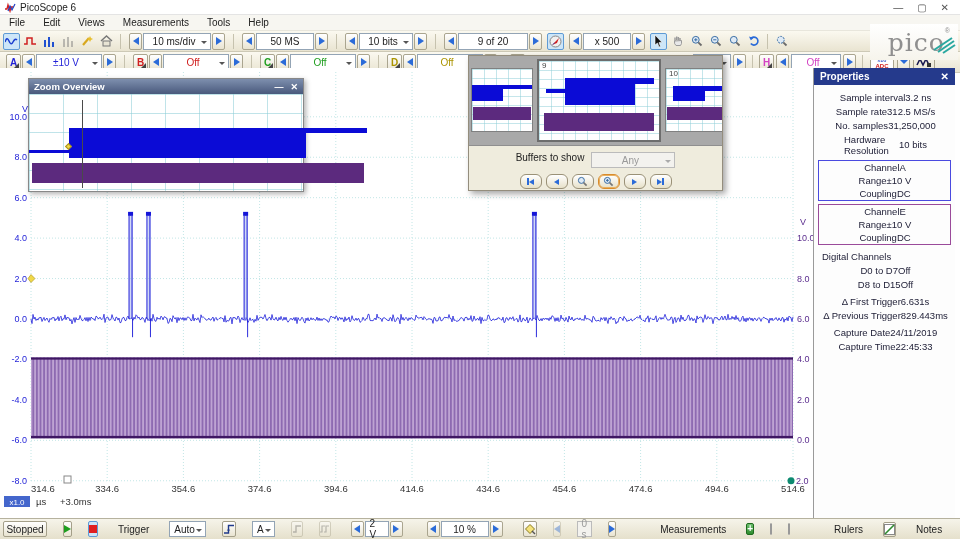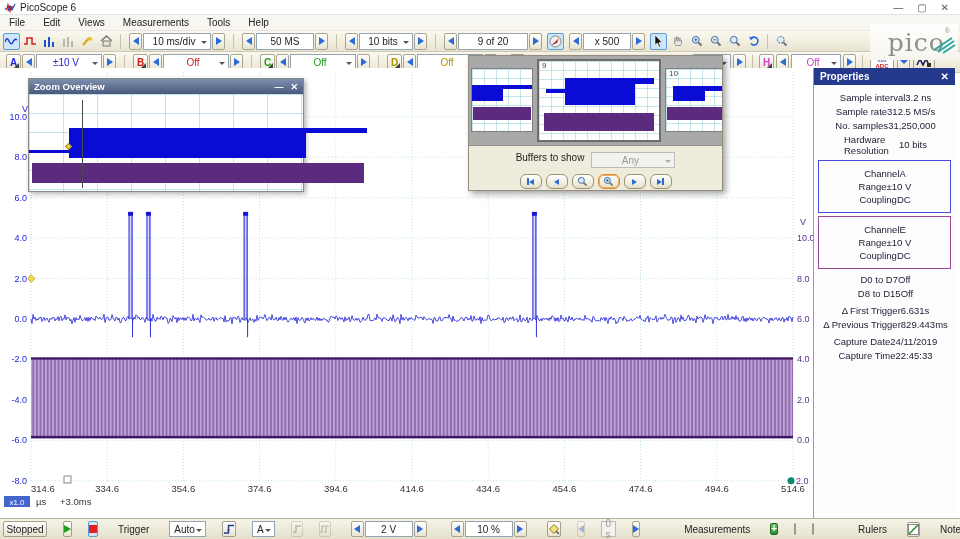--- a/index.html
+++ b/index.html
@@ -78,21 +78,21 @@
   .mini-tri-r { width:0;height:0;border:3px solid transparent;border-right:none;border-left:5px solid #2b6bd8; }
   .endbar { width:1.5px; height:7px; background:#2b6bd8; }
 
   
   .props { position:absolute; top:68px; right:5px; width:142px; bottom:21px; background:#fdfdfd; border-left:1px solid #9a9a9a; font-size:9.5px; color:#1c1c34; z-index:4; }
   .props-title { height:17px; background:#253a8c; color:#fff; font-weight:bold; display:flex; align-items:center; padding:0 6px; font-size:10px; }
   .props-title .x { margin-left:auto; font-weight:bold; }
   .prow { display:flex; justify-content:center; padding:1.5px 6px 1.5px 8px; }
   .prow .pv { text-align:right; }
   .prow.wrap .pl { width:55px; }
-  .pbox { border:1px solid #4a4ae0; margin:3px 4px; padding:6px 0; }
+  .pbox { border:1px solid #4a4ae0; margin:3px 4px; padding:0 0; }
   .pbox.e { border-color:#9a4a9a; }
   .pbox .prow { padding:1px 4px 1px 5px; }
   .phdr { padding:3px 6px 1px 8px; }
 
   
   .statusbar { position:absolute; left:0; right:0; bottom:0; height:21px; background:linear-gradient(#f6f4ea,#e5e0cc); border-top:1px solid #b6b29e; display:flex; align-items:center; font-size:10px; padding:0 3px; gap:16px; z-index:7; }
   .sbtn { height:16px; border:1px solid #a49f89; border-radius:2px; background:linear-gradient(#fff,#e9e4d1); display:flex; align-items:center; justify-content:center; padding:0 6px; }
   .sbtn.icon { width:16px; padding:0; }
   .sbtn.active { background:#cde6f8; border-color:#5f9bd5; }
   .sbtn.dim { opacity:.4; }
@@ -616,20 +616,21 @@
       </div>
     <div class="prow">
         <span>Range</span>
         <span>±10 V</span>
       </div>
     <div class="prow">
         <span>Coupling</span>
         <span>DC</span>
       </div>
   </div>
+  <div class="phdr">Digital Channels</div>
   <div class="prow">
     <span>D0 to D7</span>
       <span>Off</span>
   </div>
   <div class="prow">
     <span>D8 to D15</span>
       <span>Off</span>
   </div>
   <div style="height:3px"></div>
   <div class="prow">
@@ -681,21 +682,21 @@
   </div>
   <div class="sbtn icon dim">
     <svg width="10" height="10" viewBox="0 0 10 10">
         <path d="M0,8 L2,8 L2,2 L5,2 M4,8 L6,8 L6,2 L9,2" fill="none" stroke="#666" stroke-width="1.2"></path>
       </svg>
   </div>
   <div class="navgroup">
     <div class="nav" style="height:16px">
         <div class="tri-l"></div>
       </div>
-    <div class="combo nocaret" style="width:48px;height:16px">
+    <div class="combo nocaret" style="width:24px;height:16px">
         <span>2 V</span>
       </div>
     <div class="nav" style="height:16px">
         <div class="tri-r"></div>
       </div>
   </div>
   <div class="navgroup">
     <div class="nav" style="height:16px">
         <div class="tri-l"></div>
       </div>

